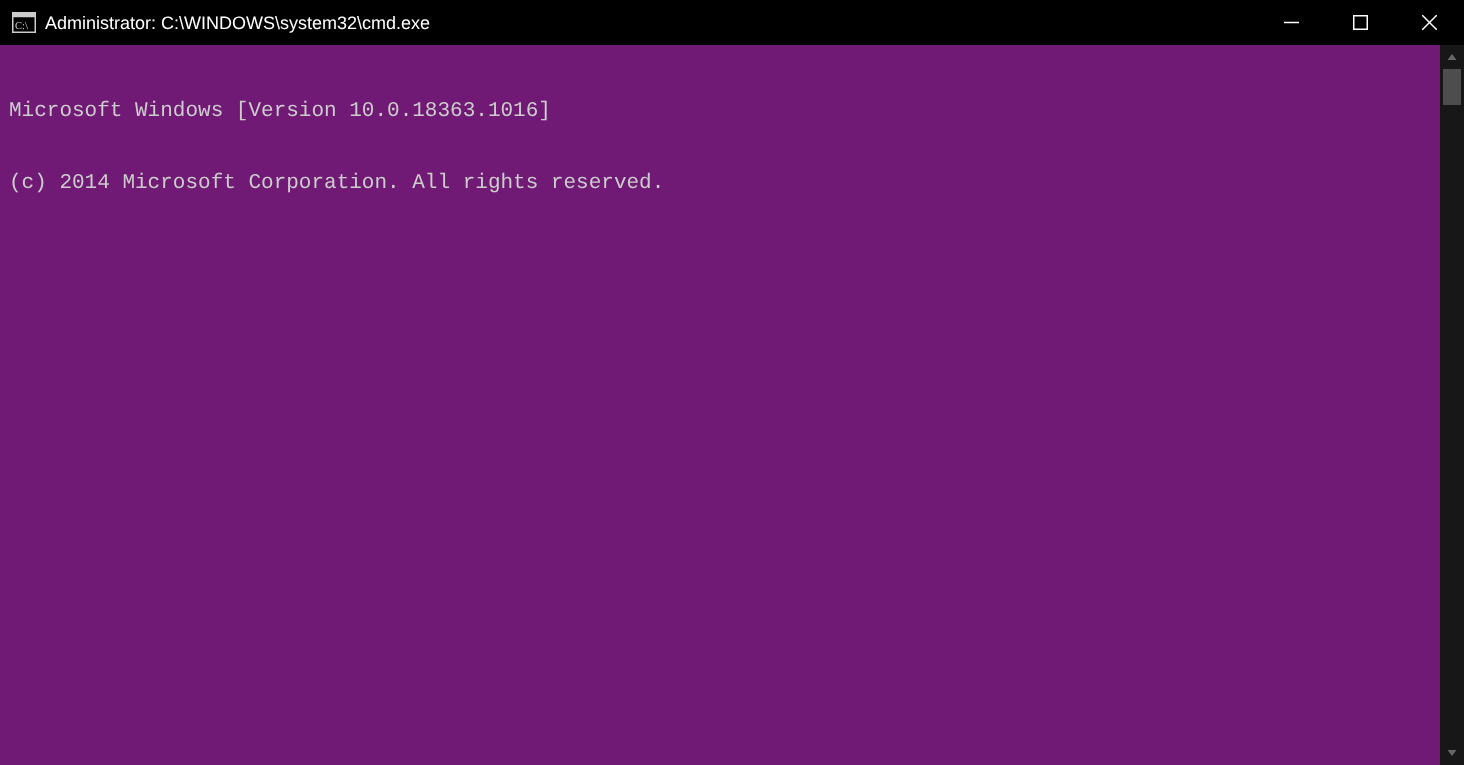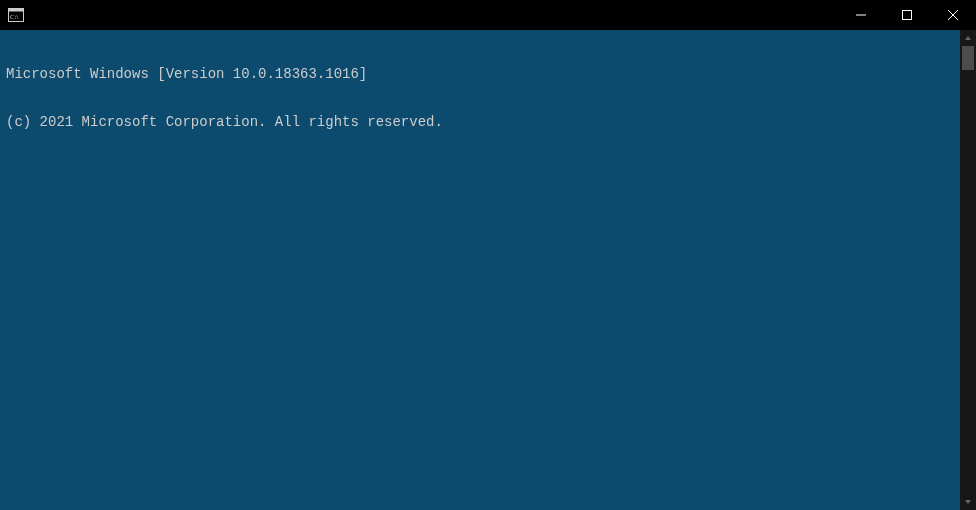--- a/index.html
+++ b/index.html
@@ -41,21 +41,21 @@
     align-items: center;
     justify-content: center;
     color: #fff;
   }
   .title-btn svg { width: 10px; height: 10px; stroke: #fff; stroke-width: 1; fill: none; }
   .title-btn.close svg { width: 10px; height: 10px; }
   .content-wrap {
     flex: 1 1 auto;
     display: flex;
     position: relative;
-    background: #0c4a6e;
+    background: #701a75;
   }
   .terminal {
     flex: 1 1 auto;
     padding: 4px 6px 4px 6px;
     font-family: Consolas, "Courier New", monospace;
     font-size: 14px;
     line-height: 16px;
     color: #cccccc;
     white-space: pre-wrap;
     word-break: break-all;
@@ -102,20 +102,21 @@
 <div class="window">
 
   <div class="titlebar">
     <span class="titlebar-icon">
       <svg viewBox="0 0 16 16">
         <rect x="0.5" y="1.5" width="15" height="13" fill="#000" stroke="#ccc" stroke-width="1"></rect>
         <rect x="0.5" y="1.5" width="15" height="3" fill="#ccc"></rect>
         <text x="2" y="12" font-size="7" fill="#ccc" font-family="Consolas">C:\</text>
       </svg>
     </span>
+    <span class="titlebar-title">Administrator: C:\WINDOWS\system32\cmd.exe</span>
     <span class="titlebar-spacer"></span>
     <div class="titlebar-controls">
       <div class="title-btn">
         <svg viewBox="0 0 10 10">
             <line x1="0" y1="5" x2="10" y2="5"></line>
           </svg>
       </div>
       <div class="title-btn">
         <svg viewBox="0 0 10 10">
             <rect x="0.5" y="0.5" width="9" height="9"></rect>
@@ -126,21 +127,21 @@
             <line x1="0" y1="0" x2="10" y2="10"></line>
             <line x1="10" y1="0" x2="0" y2="10"></line>
           </svg>
       </div>
     </div>
   </div>
 
   <div class="content-wrap">
     <div class="terminal">
       <span class="line">Microsoft Windows [Version 10.0.18363.1016]</span>
-      <span class="line">(c) 2021 Microsoft Corporation. All rights reserved.</span>
+      <span class="line">(c) 2014 Microsoft Corporation. All rights reserved.</span>
       <span class="line"></span>
     </div>
 
     <div class="scrollbar">
       <div class="scroll-btn">
         <svg viewBox="0 0 8 8">
             <polygon points="4,2 7,6 1,6"></polygon>
           </svg>
       </div>
       <div class="scroll-track">

